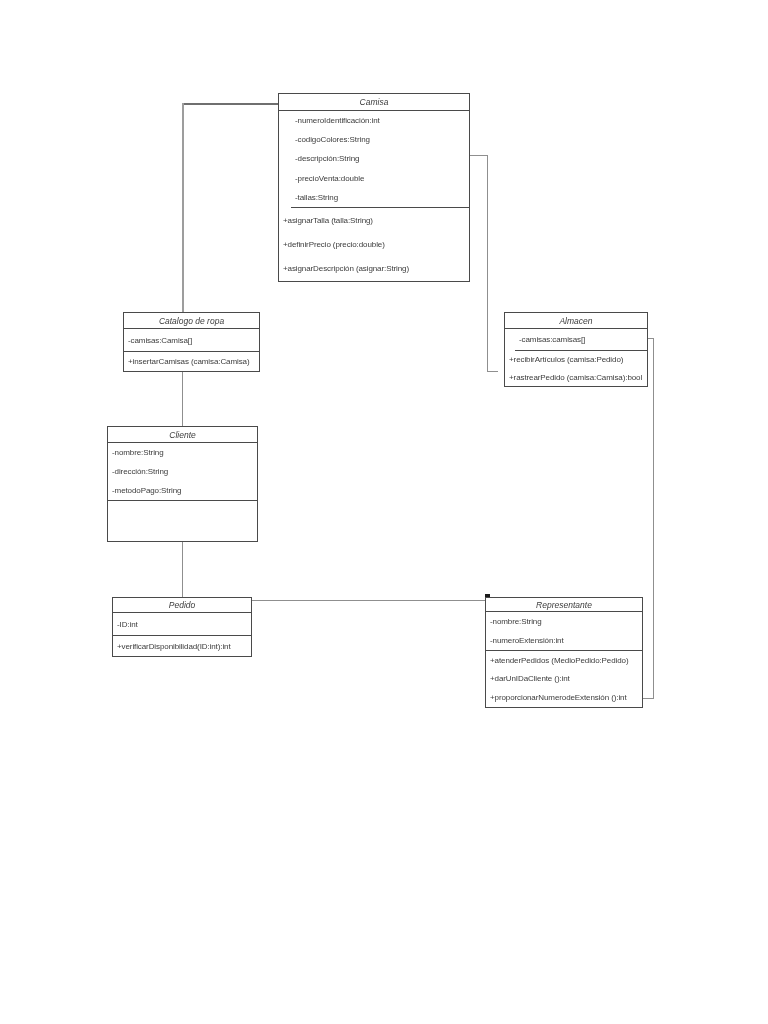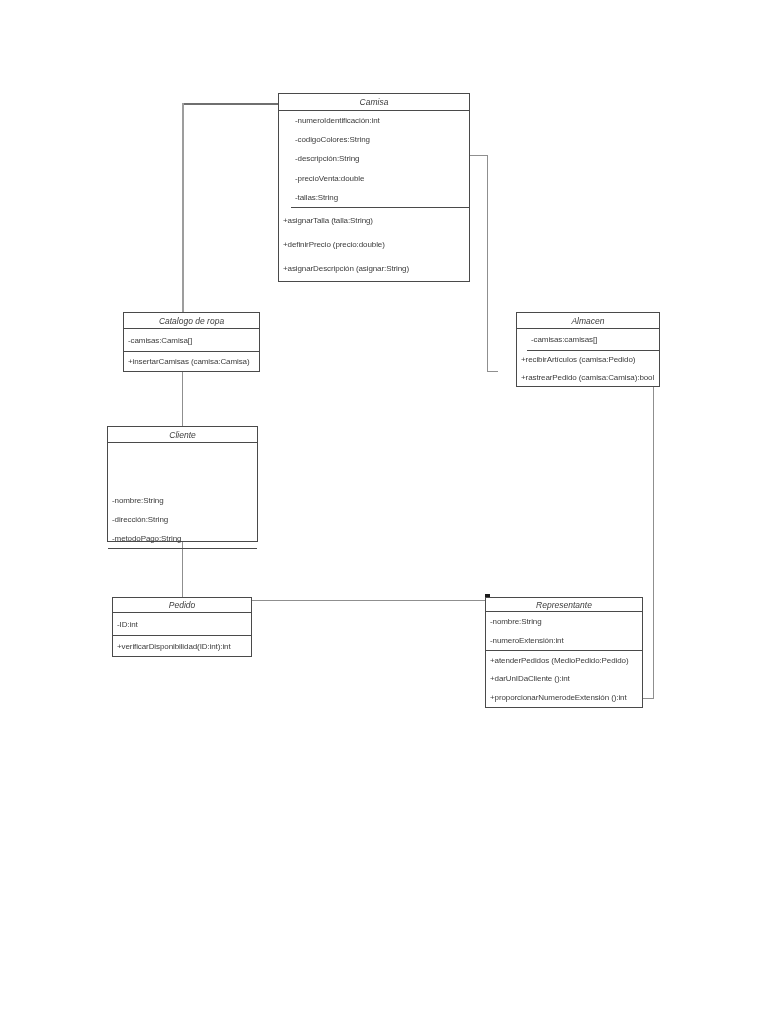--- a/index.html
+++ b/index.html
@@ -98,32 +98,32 @@
   <div class="uml-class" style="left:123px;top:312px;width:137px;height:60px;">
     <div class="uml-title" style="height:15px;">Catalogo de ropa</div>
     <div class="uml-sec attrs" style="height:22px;">
       <div class="uml-row">-camisas:Camisa[]</div>
     </div>
     <div class="uml-sec methods">
       <div class="uml-row">+insertarCamisas (camisa:Camisa)</div>
     </div>
   </div>
 
-  <div class="uml-class" style="left:516px;top:312px;width:144px;height:75px;">
+  <div class="uml-class" style="left:504px;top:312px;width:144px;height:75px;">
     <div class="uml-title" style="height:15px;">Almacen</div>
     <div class="uml-sec attrs" style="height:21px;margin-left:10px;">
       <div class="uml-row">-camisas:camisas[]</div>
     </div>
     <div class="uml-sec methods">
       <div class="uml-row">+recibirArtículos (camisa:Pedido)</div>
       <div class="uml-row">+rastrearPedido (camisa:Camisa):bool</div>
     </div>
   </div>
 
-  <div class="uml-class" style="left:107px;top:426px;width:151px;height:116px;gap:48px;">
+  <div class="uml-class" style="left:107px;top:426px;width:151px;height:116px;">
     <div class="uml-title" style="height:15px;">Cliente</div>
     <div class="uml-sec attrs" style="height:57px;">
       <div class="uml-row">-nombre:String</div>
       <div class="uml-row">-dirección:String</div>
       <div class="uml-row">-metodoPago:String</div>
     </div>
   </div>
 
   <div class="uml-class" style="left:112px;top:597px;width:140px;height:60px;">
     <div class="uml-title" style="height:14px;">Pedido</div>

